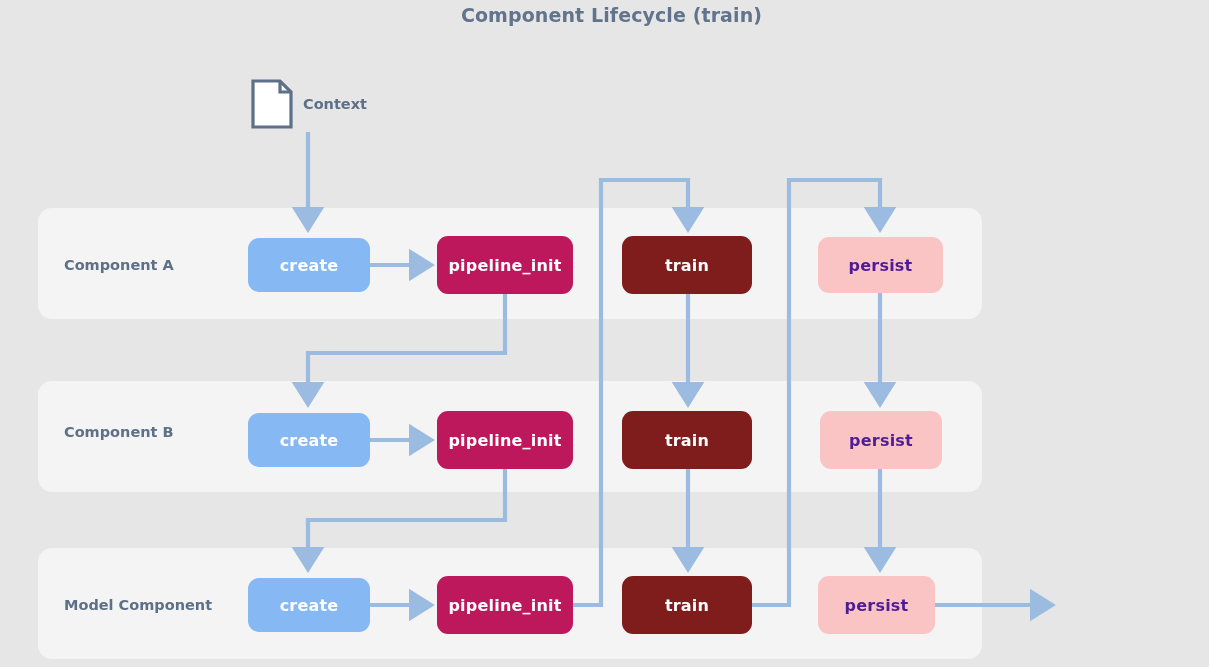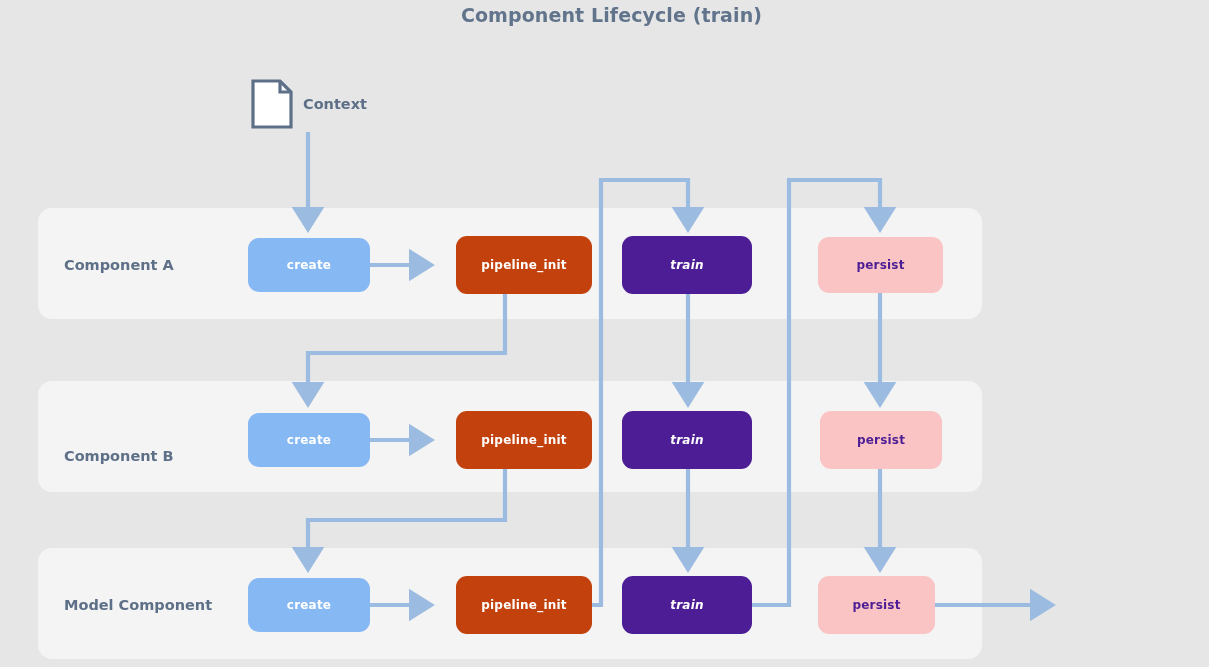--- a/index.html
+++ b/index.html
@@ -47,38 +47,38 @@
 
   .row-label {
     position: absolute;
     font-size: 14.5px;
     font-weight: bold;
     color: #5d7087;
     white-space: nowrap;
     text-align: center;
   }
   #label-a { left: 64px; top: 257px; }
-  #label-b { left: 64px; top: 448px; }
+  #label-b { left: 64px; top: 424px; }
   #label-c { left: 64px; top: 597px; }
 
   .node {
     position: absolute;
     display: flex;
     align-items: center;
     justify-content: center;
     border-radius: 11px;
-    font-size: 12px;
+    font-size: 16px;
     font-weight: bold;
     color: #ffffff;
     box-sizing: border-box;
     letter-spacing: 0.2px;
   }
   .n-create  { background: #86b8f3; }
-  .n-init    { background: #c2410c; margin-left: 19px; }
-  .n-train   { background: #4c1d95; font-style: italic; }
+  .n-init    { background: #be185d; }
+  .n-train   { background: #7f1d1d; }
   .n-persist { background: #fbc4c4; color: #4c1d95; }
 
   .doc-node {
     position: absolute;
     display: flex;
     align-items: center;
   }
   .doc-label {
     font-size: 14.5px;
     font-weight: bold;

